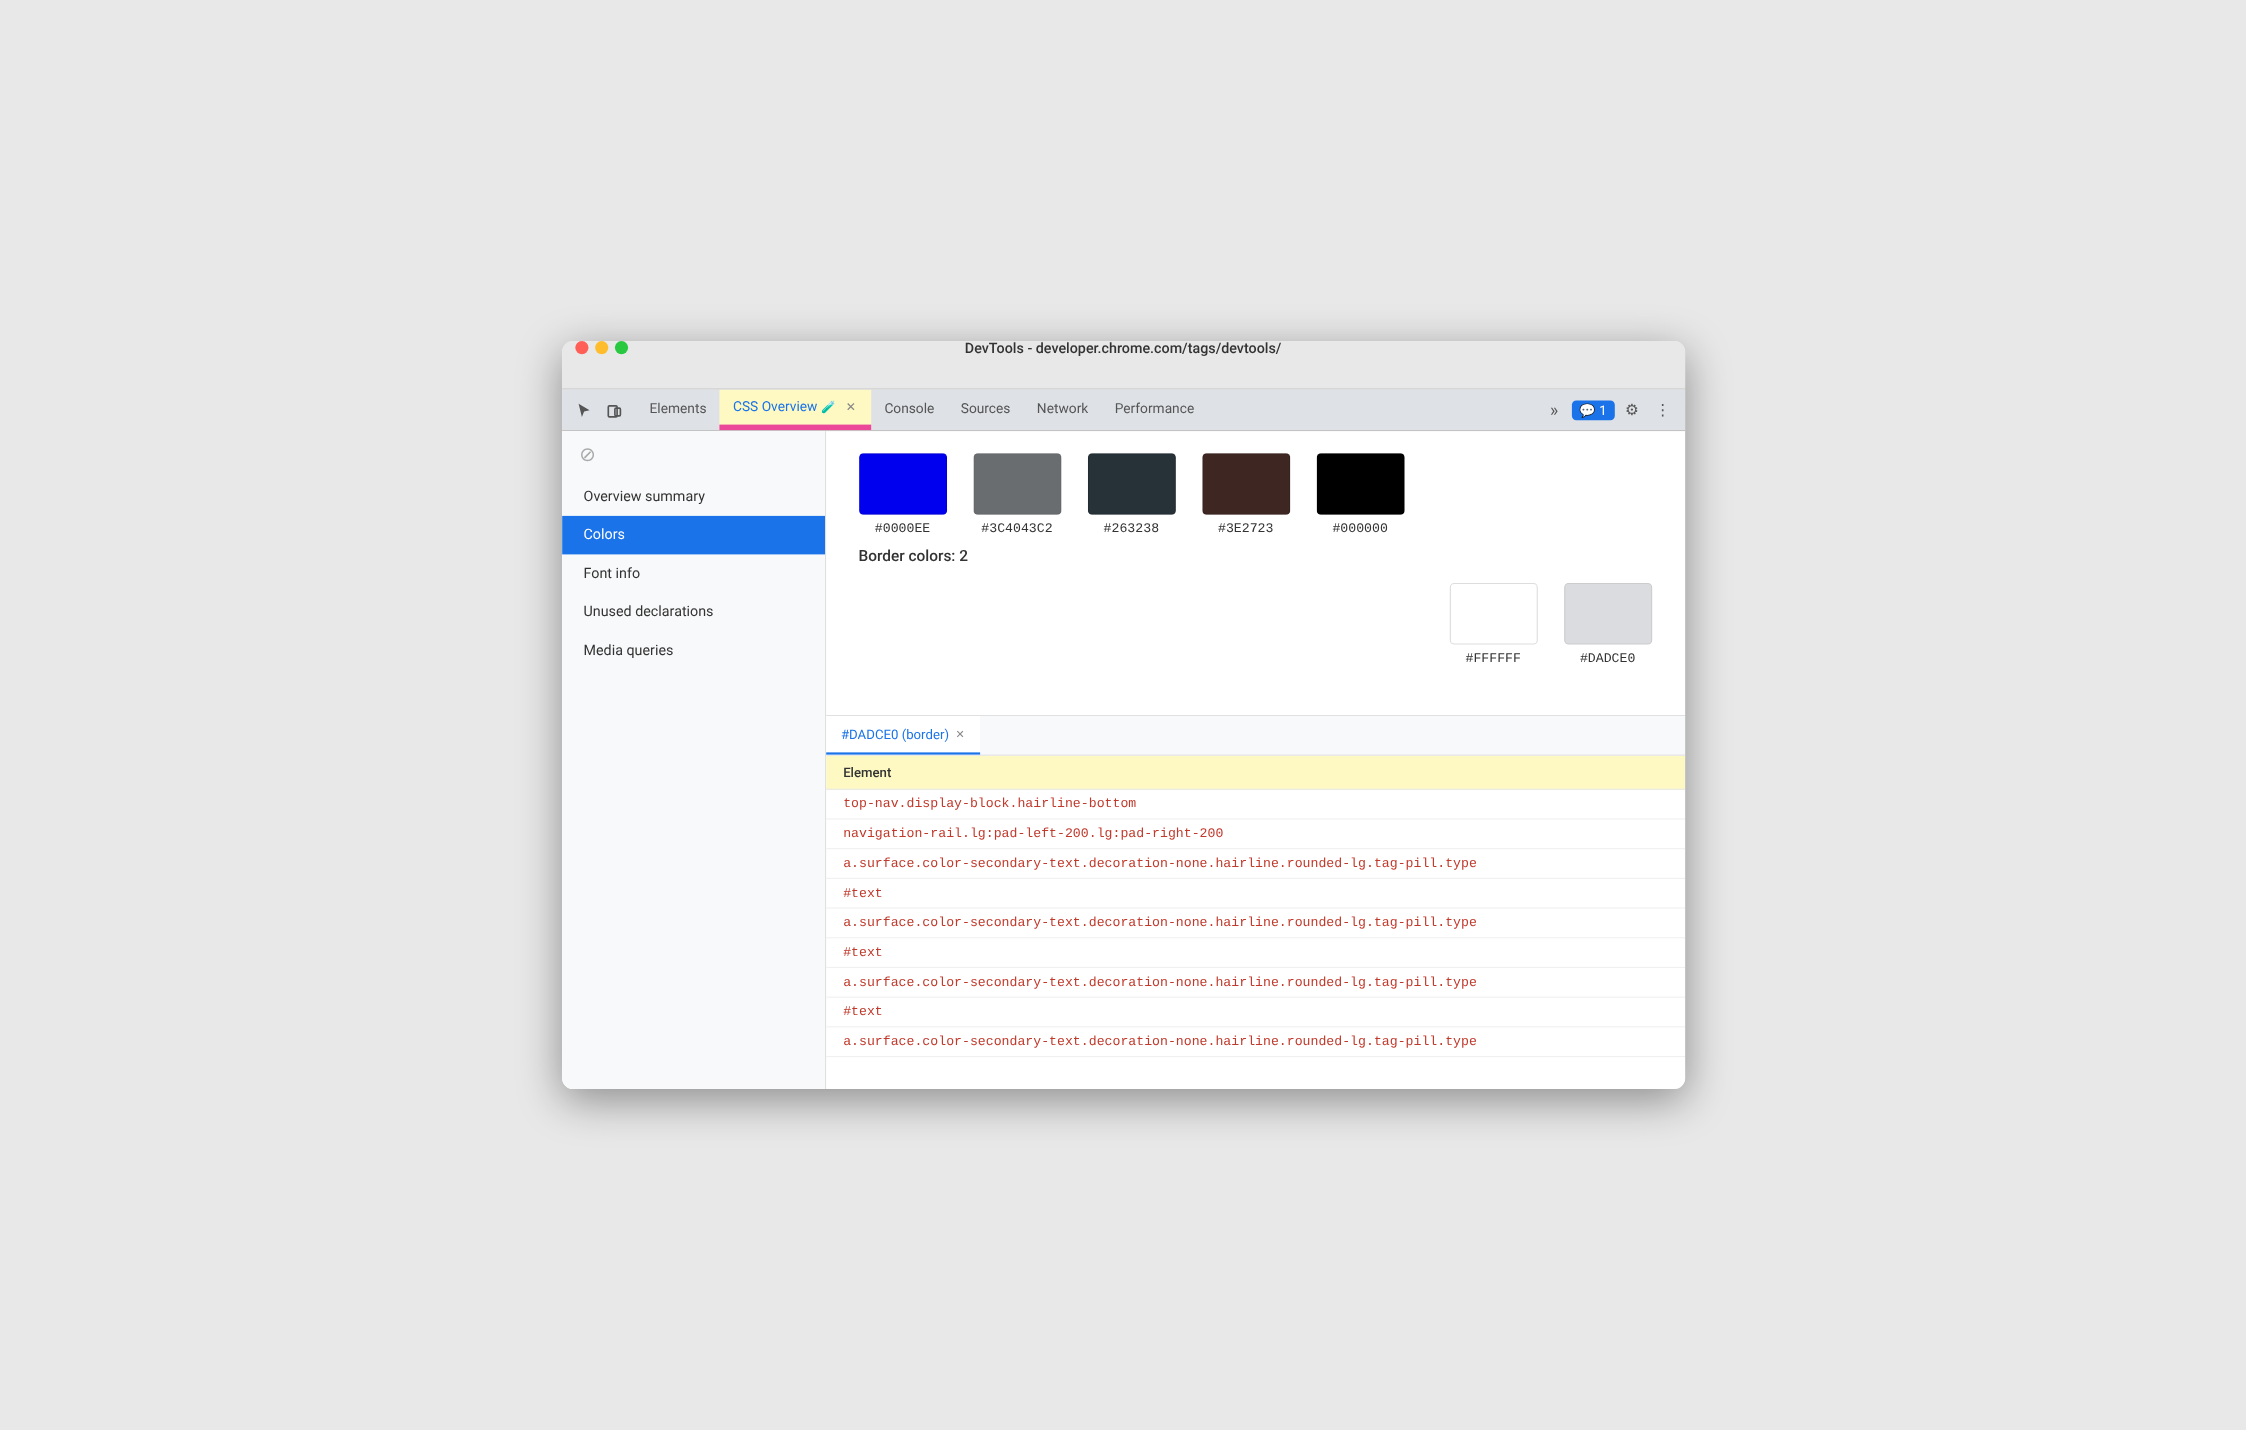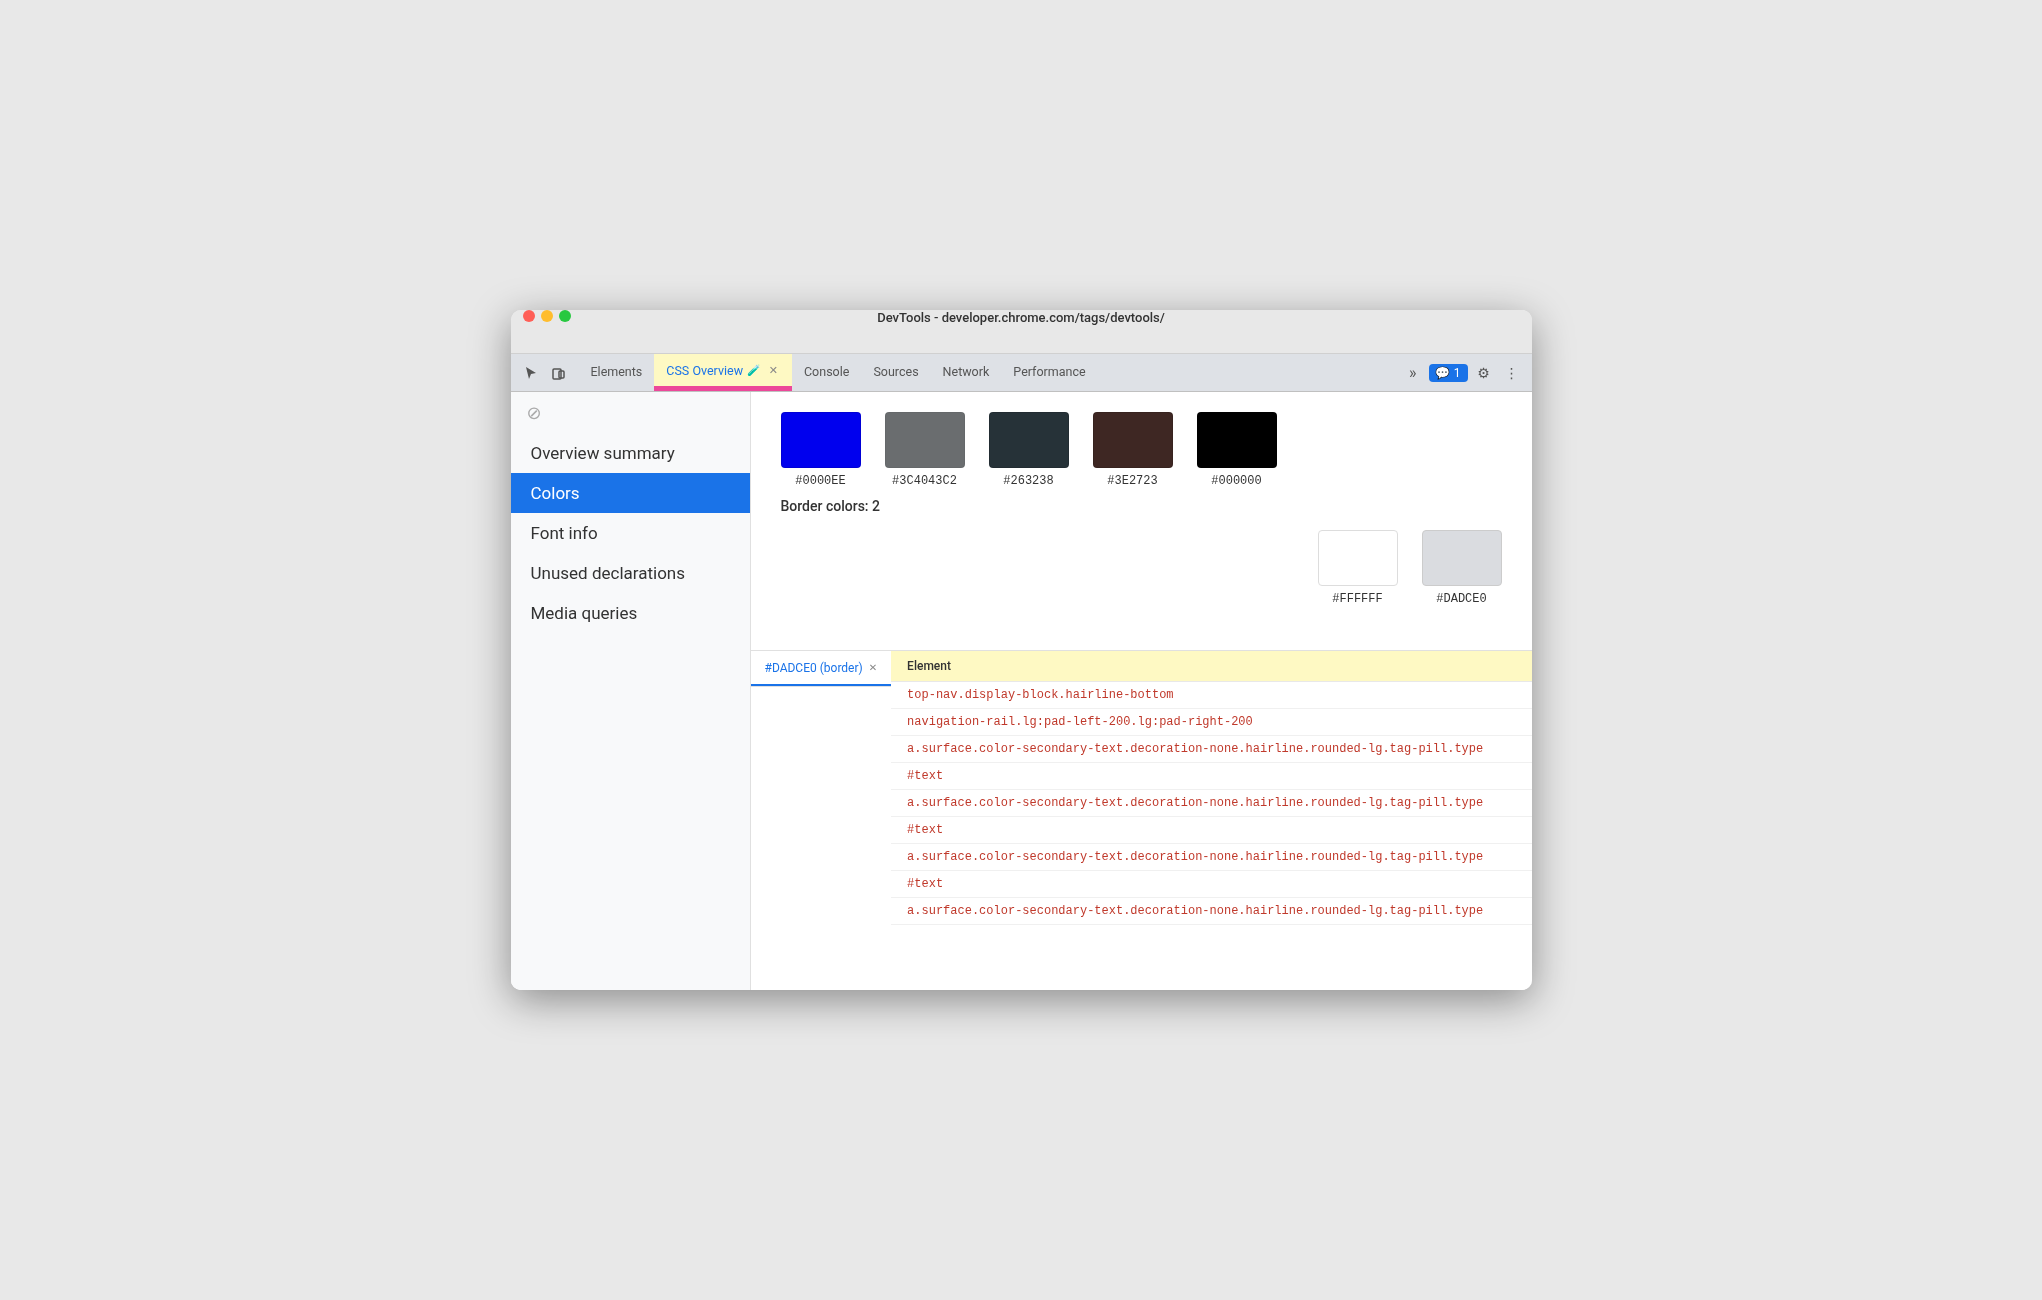--- a/index.html
+++ b/index.html
@@ -159,21 +159,21 @@
       display: flex;
       flex-direction: column;
     }
     .sidebar-blocked-icon {
       padding: 10px 16px;
       color: #aaa;
       font-size: 18px;
     }
     .sidebar-item {
       padding: 10px 20px;
-      font-size: 17px;
+      font-size: 13px;
       color: #333;
       cursor: pointer;
       border-radius: 0;
     }
     .sidebar-item.active {
       background: #1a73e8;
       color: white;
     }
 
     
@@ -237,21 +237,21 @@
     }
     .panel-scroll::-webkit-scrollbar-thumb {
       background: #c0c0c0;
       border-radius: 4px;
     }
 
     
     .color-detail-panel {
       border-top: 1px solid #e0e0e0;
       display: flex;
-      flex-direction: row;
+      flex-direction: column;
       height: 340px;
       min-height: 340px;
     }
     .color-detail-tabs {
       display: flex;
       align-items: stretch;
       background: #f8f9fa;
       border-bottom: 1px solid #e0e0e0;
       height: 36px;
       padding: 0 0;

